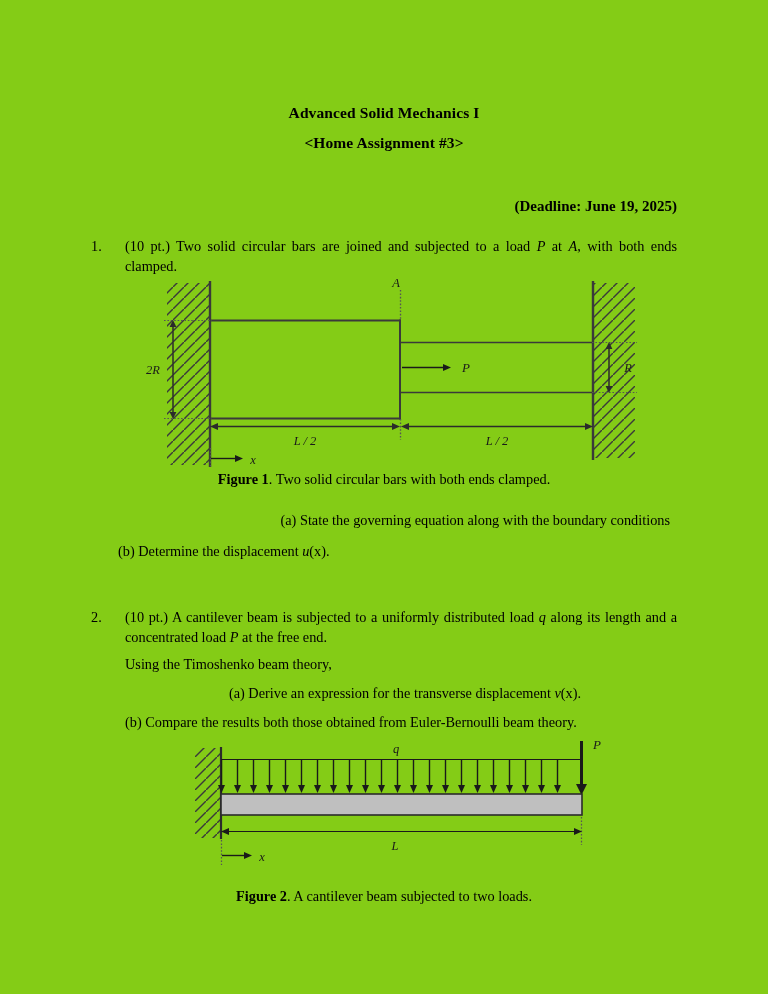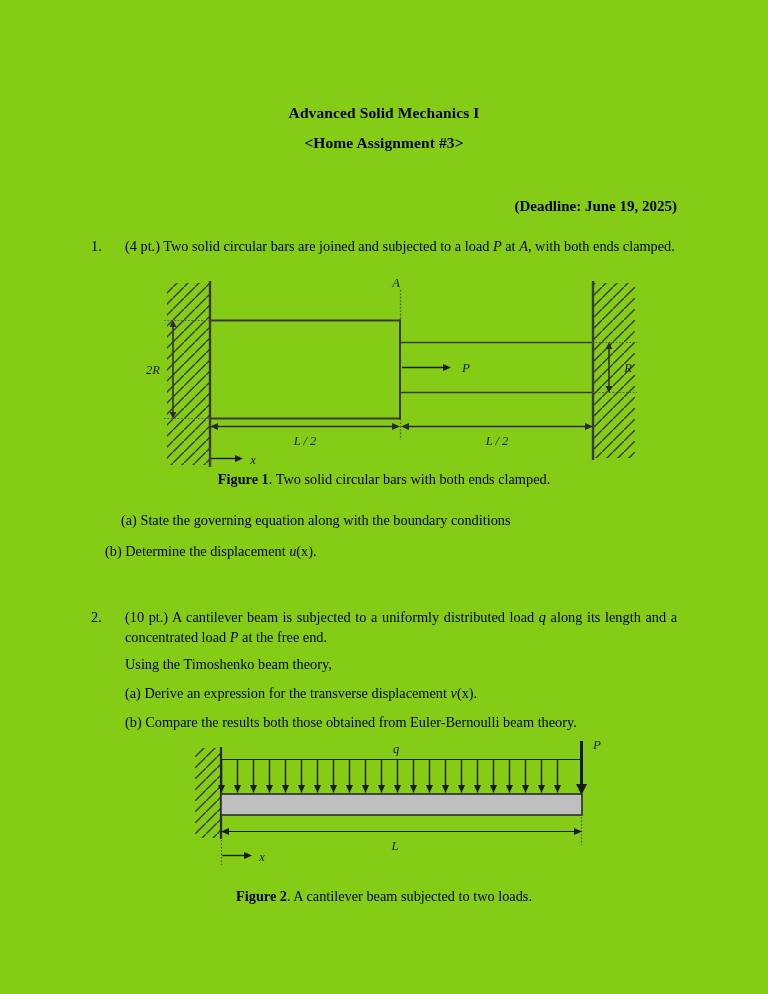--- a/index.html
+++ b/index.html
@@ -95,21 +95,21 @@
 
   <div class="title-block">
     <div class="title-line">Advanced Solid Mechanics I</div>
     <div class="title-line">&lt;Home Assignment #3&gt;</div>
   </div>
 
   <div class="deadline">(Deadline: June 19, 2025)</div>
 
   <div class="prob" style="left:91px; top:237px; width:586px;">
     <span class="prob-num">1.</span>
-    <div class="prob-body"><span>(4 pt.) Two solid circular bars are joined and subjected to a load </span><i class="v">P</i><span> at </span><i class="v">A</i><span>, with both ends clamped.</span></div>
+    <div class="prob-body"><span>(10 pt.) Two solid circular bars are joined and subjected to a load </span><i class="v">P</i><span> at </span><i class="v">A</i><span>, with both ends clamped.</span></div>
   </div>
 
   <div class="fig" style="left:140px; top:276px;">
     <svg width="520" height="200" viewBox="0 0 520 200">
       <defs>
 
         <pattern id="hatchL" width="11" height="11" patternUnits="userSpaceOnUse" patternTransform="rotate(0)">
           <line x1="-2" y1="13" x2="13" y2="-2" stroke="#3a3a3a" stroke-width="1.4"></line>
         </pattern>
       </defs>
@@ -185,37 +185,37 @@
         <path d="M103,182.5 l-8,-3.6 v7.2 Z" fill="#1a1a1a"></path>
         <text x="113" y="188" font-size="12.5" text-anchor="middle">x</text>
       </g>
     </svg>
   </div>
 
   <div class="caption" style="top:471px;">
     <b>Figure 1</b><span>. Two solid circular bars with both ends clamped.</span>
   </div>
 
-  <div class="sub" style="left:121px; top:511px; width:560px;">
+  <div class="sub" style="left:110px; top:511px; width:560px;text-align:right;">
     <span>(a) State the governing equation along with the boundary conditions</span>
   </div>
-  <div class="sub" style="left:105px; top:542px; width:560px;">
+  <div class="sub" style="left:118px; top:542px; width:560px;">
     <span>(b) Determine the displacement </span><i class="v">u</i><span>(x).</span>
   </div>
 
   <div class="prob" style="left:91px; top:608px; width:586px;">
     <span class="prob-num">2.</span>
     <div class="prob-body"><span>(10 pt.) A cantilever beam is subjected to a uniformly distributed load </span><i class="v">q</i><span> along its length and a concentrated load </span><i class="v">P</i><span> at the free end.</span></div>
   </div>
 
   <div class="sub" style="left:125px; top:655px; width:560px;">
     <span>Using the Timoshenko beam theory,</span>
   </div>
 
-  <div class="sub" style="left:125px; top:684px; width:560px;">
+  <div class="sub" style="left:125px; top:684px; width:560px;text-align:center;">
     <span>(a) Derive an expression for the transverse displacement </span><i class="v">v</i><span>(x).</span>
   </div>
   <div class="sub" style="left:125px; top:713px; width:560px;">
     <span>(b) Compare the results both those obtained from Euler-Bernoulli beam theory.</span>
   </div>
 
   <div class="fig" style="left:195px; top:735px;">
     <svg width="420" height="140" viewBox="0 0 420 140">
       <defs>
         <pattern id="hatchL2" width="11" height="11" patternUnits="userSpaceOnUse">

